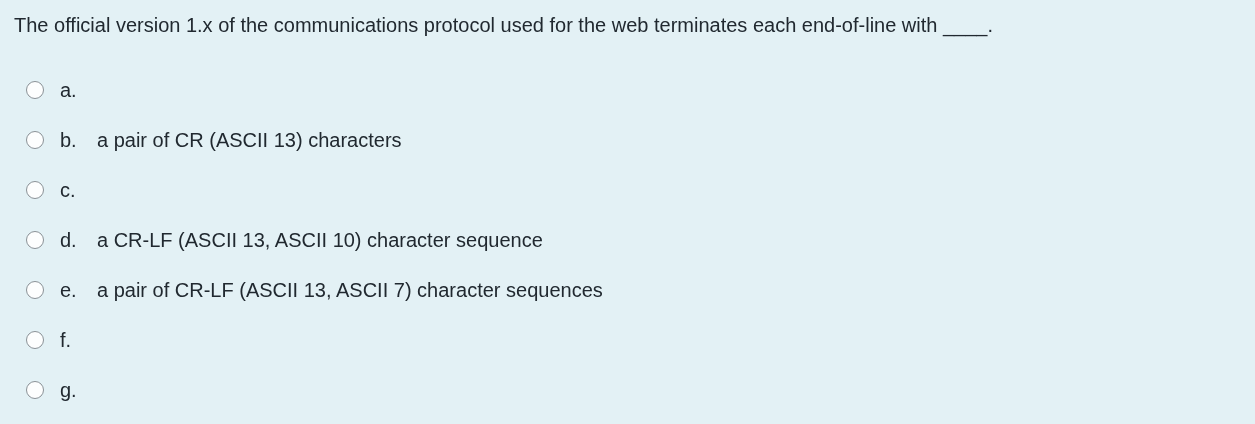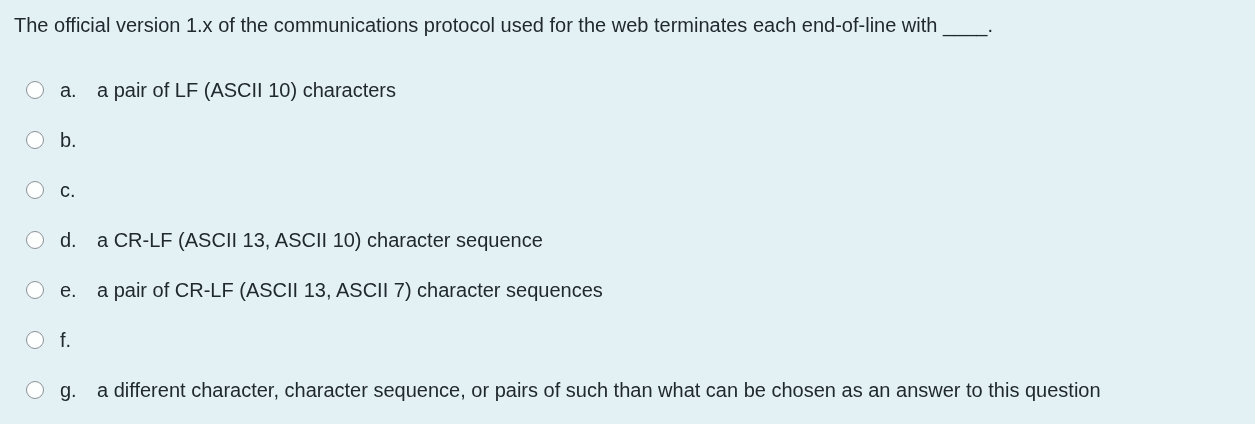--- a/index.html
+++ b/index.html
@@ -57,26 +57,26 @@
 </style>
 </head>
 <body>
 
 <div class="question">The official version 1.x of the communications protocol used for the web terminates each end-of-line with ____.</div>
 
 <div class="options">
   <div class="option-row">
     <span class="radio" role="radio" aria-checked="false"></span>
     <span class="letter">a.</span>
-    <span class="text">a pair of LF (ASCII 10) characters</span>
   </div>
 
   <div class="option-row">
     <span class="radio" role="radio" aria-checked="false"></span>
     <span class="letter">b.</span>
+    <span class="text">a pair of CR (ASCII 13) characters</span>
   </div>
 
   <div class="option-row">
     <span class="radio" role="radio" aria-checked="false"></span>
     <span class="letter">c.</span>
   </div>
 
   <div class="option-row">
     <span class="radio" role="radio" aria-checked="false"></span>
     <span class="letter">d.</span>
@@ -90,15 +90,14 @@
   </div>
 
   <div class="option-row">
     <span class="radio" role="radio" aria-checked="false"></span>
     <span class="letter">f.</span>
   </div>
 
   <div class="option-row">
     <span class="radio" role="radio" aria-checked="false"></span>
     <span class="letter">g.</span>
-    <span class="text">a different character, character sequence, or pairs of such than what can be chosen as an answer to this question</span>
   </div>
 </div>
 
 </body></html>

